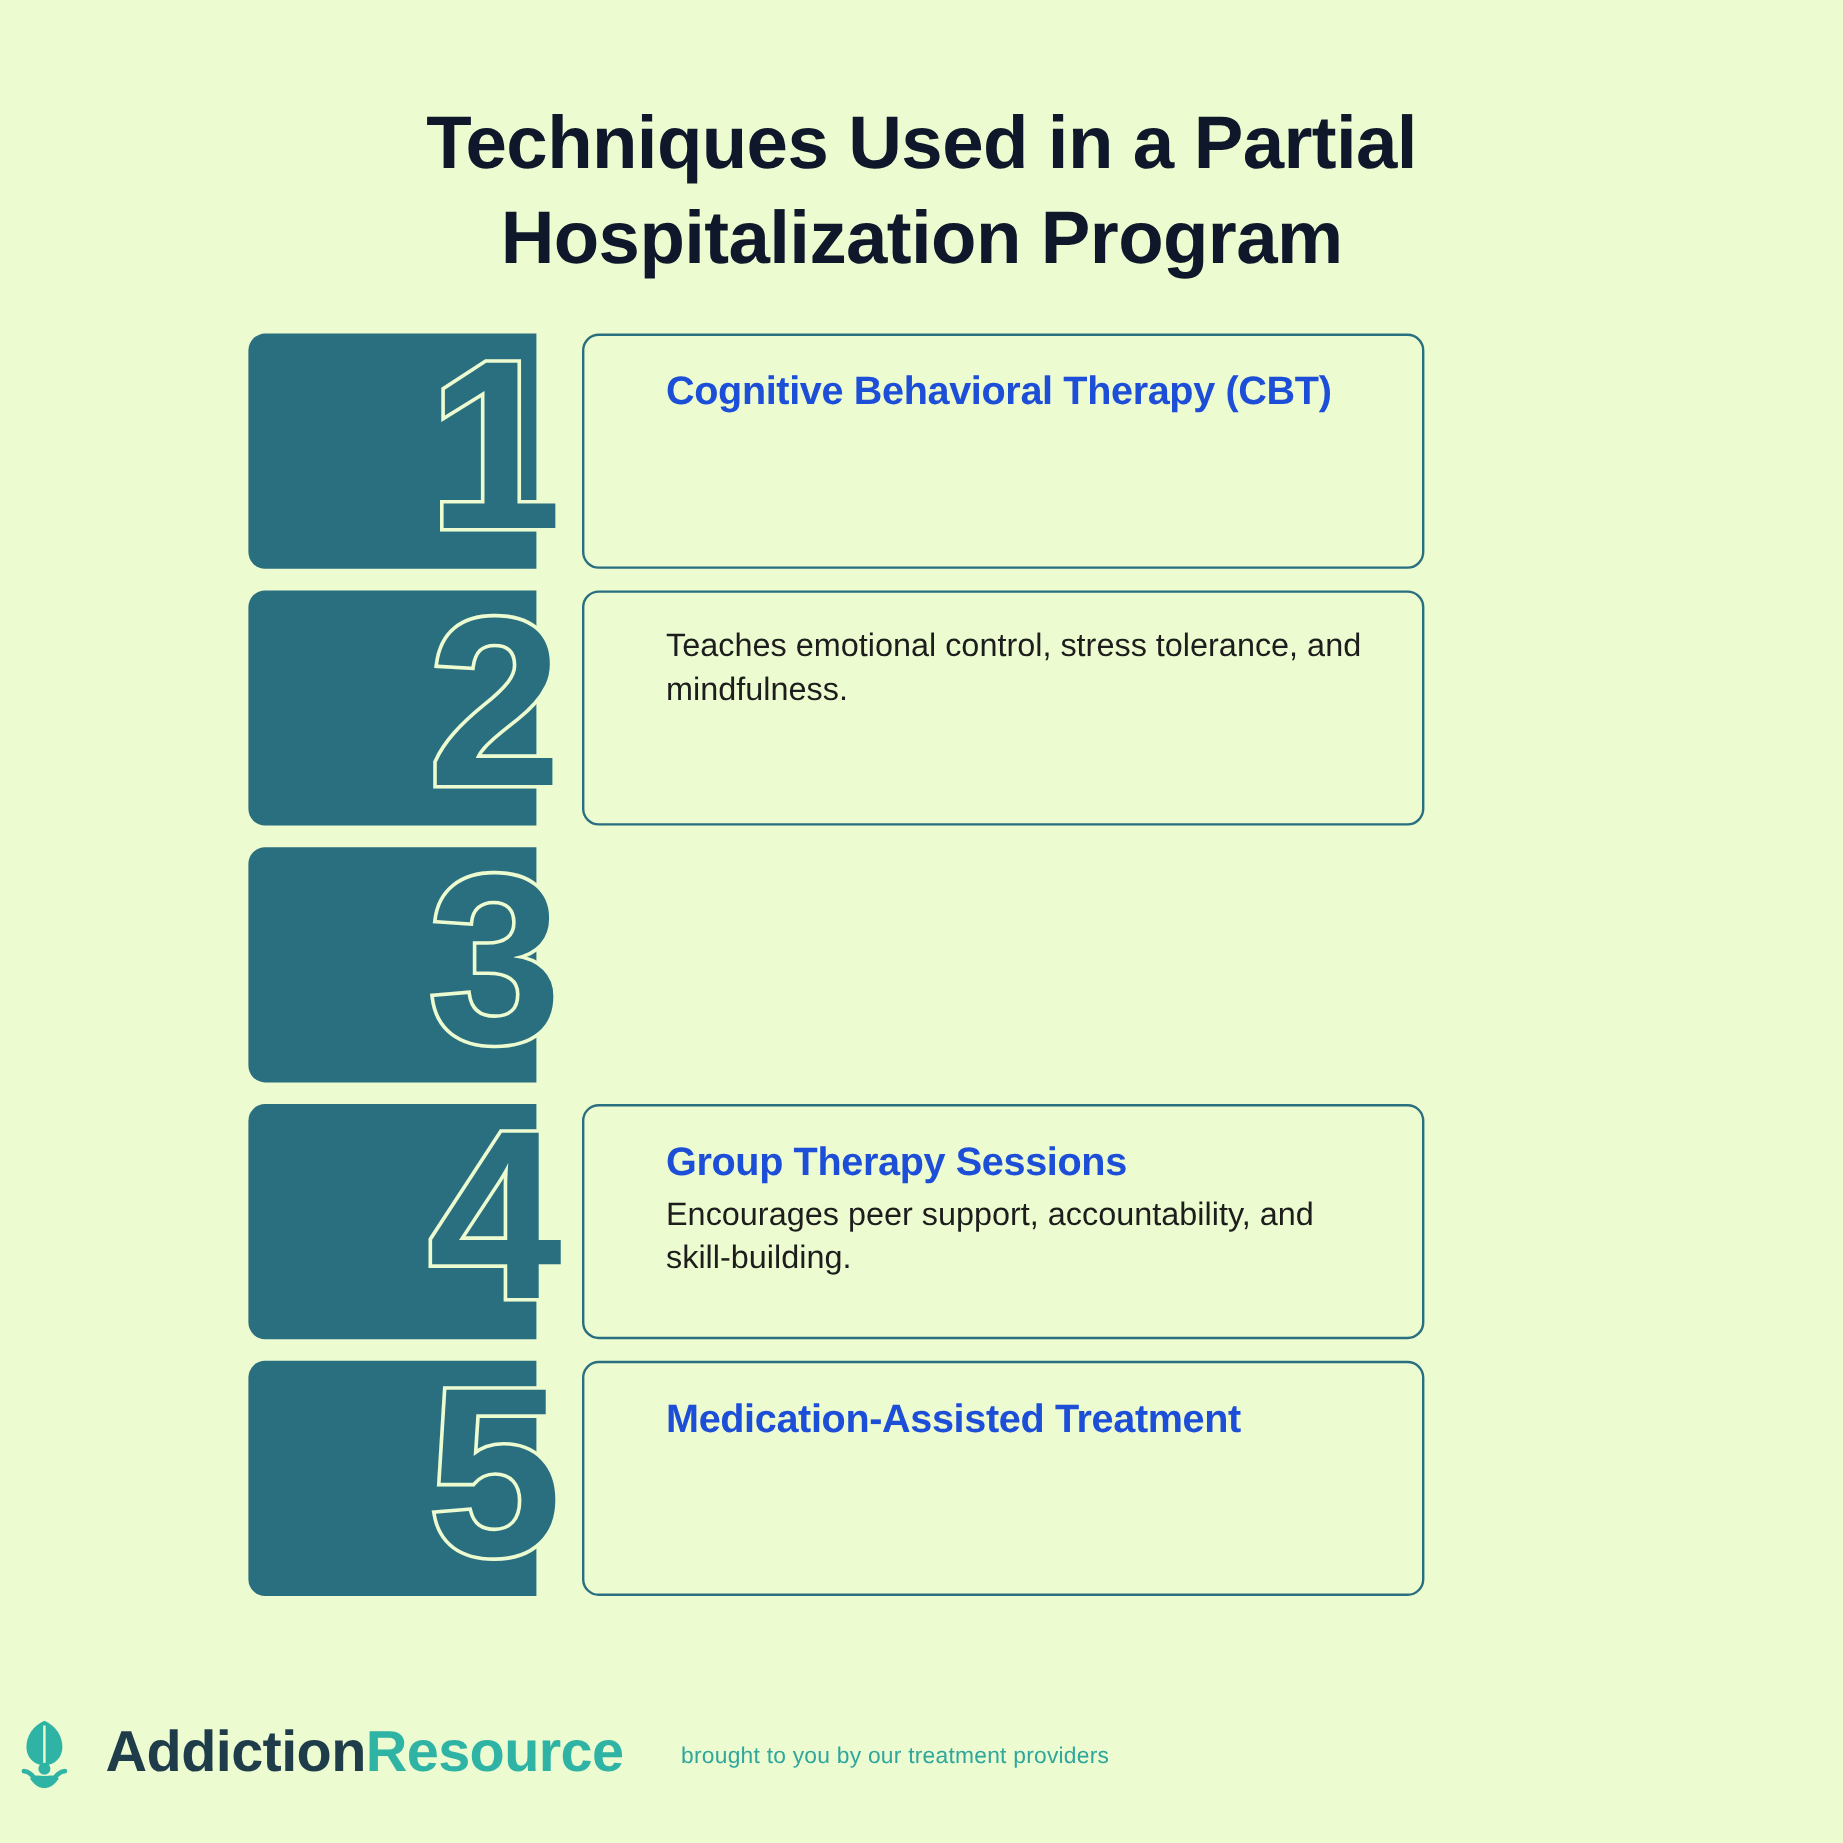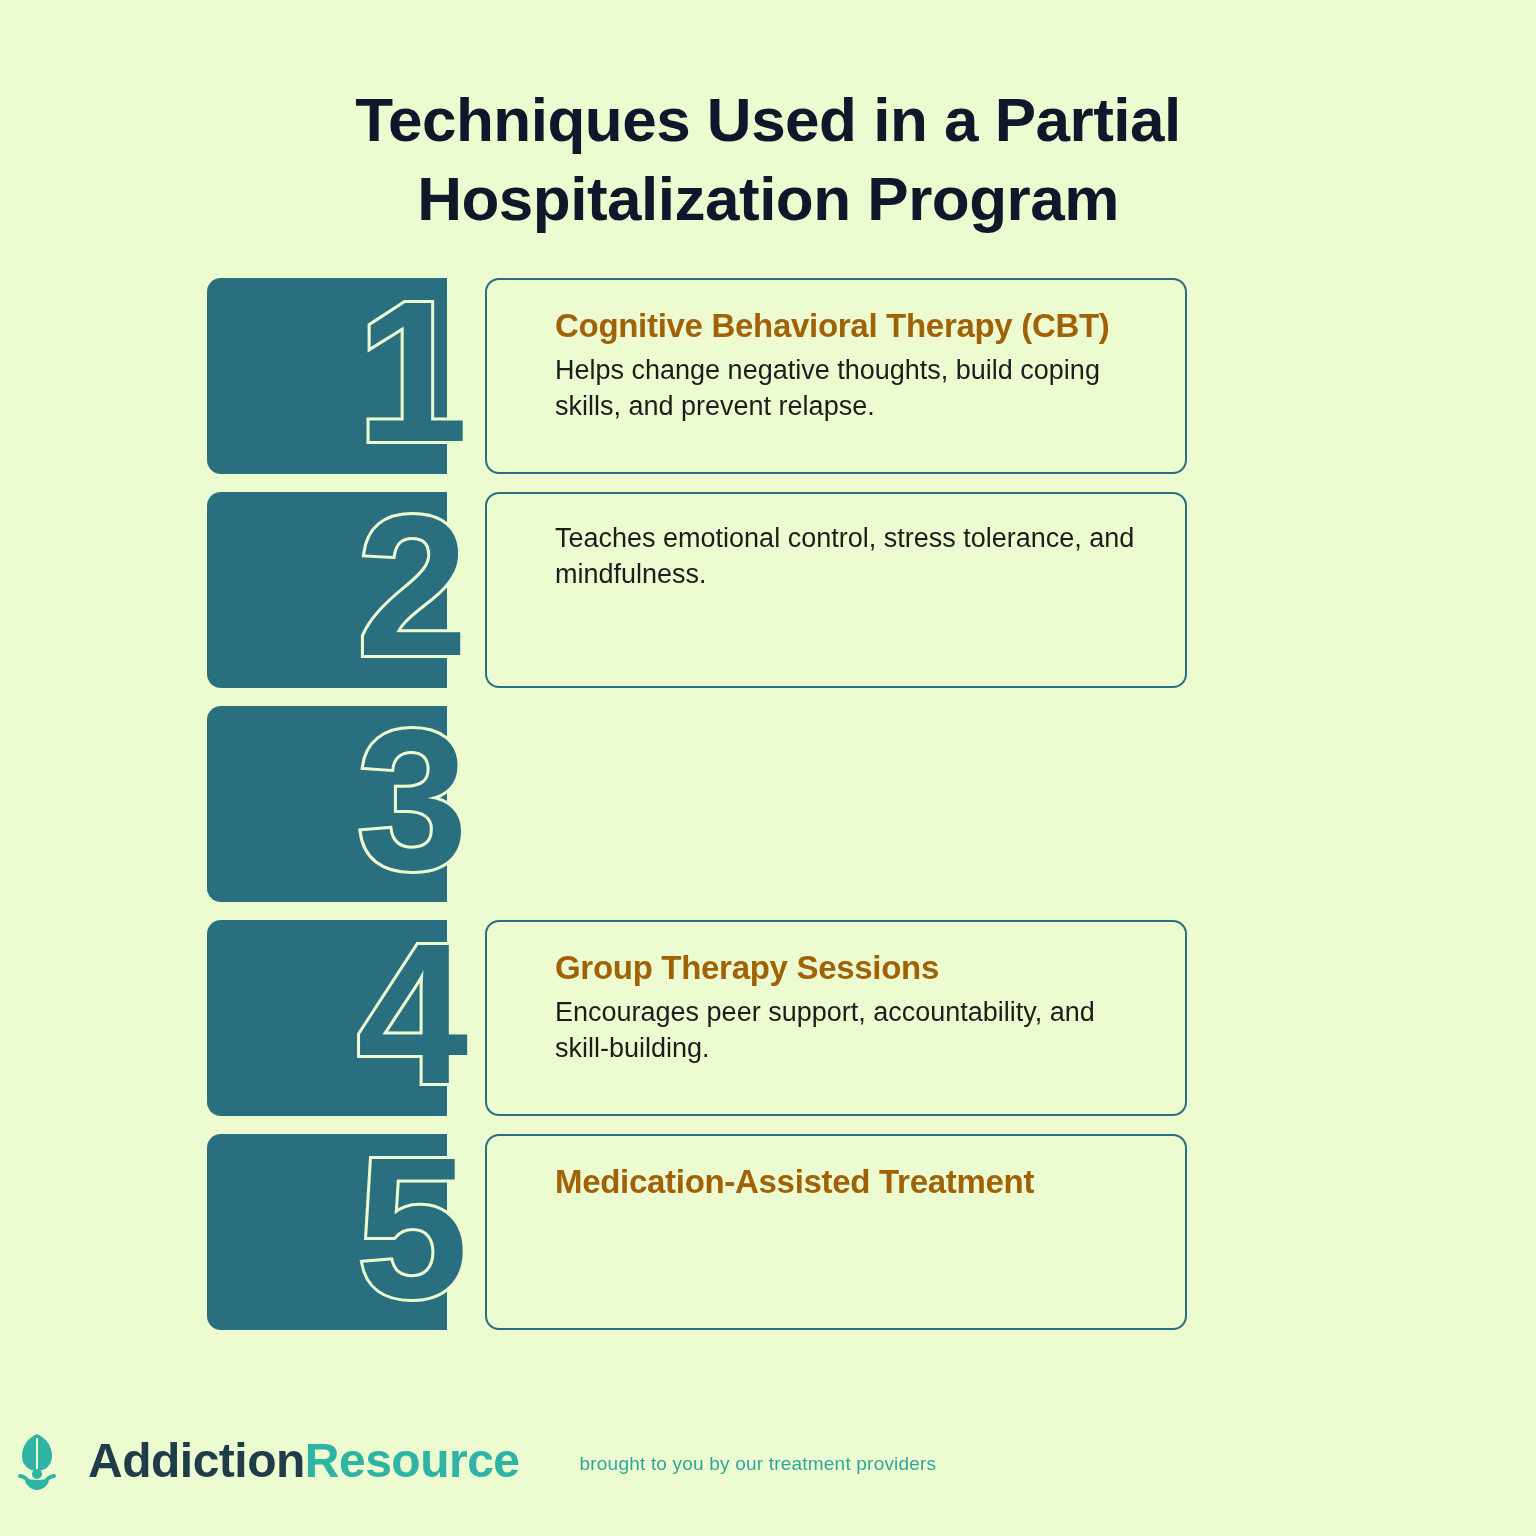--- a/index.html
+++ b/index.html
@@ -84,21 +84,21 @@
     background: #edfbd0;
     box-sizing: border-box;
     padding: 26px 30px 22px 68px;
     z-index: 1;
   }
   .card h3 {
     margin: 0 0 6px 0;
     font-size: 33px;
     line-height: 1.2;
     font-weight: bold;
-    color: #a16207;
+    color: #1d4ed8;
     letter-spacing: -0.3px;
   }
   .card p {
     margin: 0;
     font-size: 27px;
     line-height: 1.35;
     color: #1d1d1d;
     max-width: 640px;
   }
 
@@ -127,41 +127,40 @@
     font-weight: bold;
     color: #1f3c4a;
     letter-spacing: -0.5px;
     line-height: 1;
   }
   .logo-text .accent {
     color: #2fb3a5;
   }
   .tagline {
     margin-top: 6px;
-    margin-left: 60px;
+    margin-left: 48px;
     font-size: 19px;
     color: #2fa79c;
     letter-spacing: 0.2px;
   }
 </style>
 </head>
 <body>
 
 <div class="page">
 
   <div class="title">Techniques Used in a Partial Hospitalization Program</div>
 
   <div class="list">
 
     <div class="row">
       <div class="num-block"></div>
       <div class="num-glyph">1</div>
       <div class="card">
         <h3>Cognitive Behavioral Therapy (CBT)</h3>
-        <p>Helps change negative thoughts, build coping skills, and prevent relapse.</p>
       </div>
     </div>
 
     <div class="row">
       <div class="num-block"></div>
       <div class="num-glyph">2</div>
       <div class="card">
         <p>Teaches emotional control, stress tolerance, and mindfulness.</p>
       </div>
     </div>

